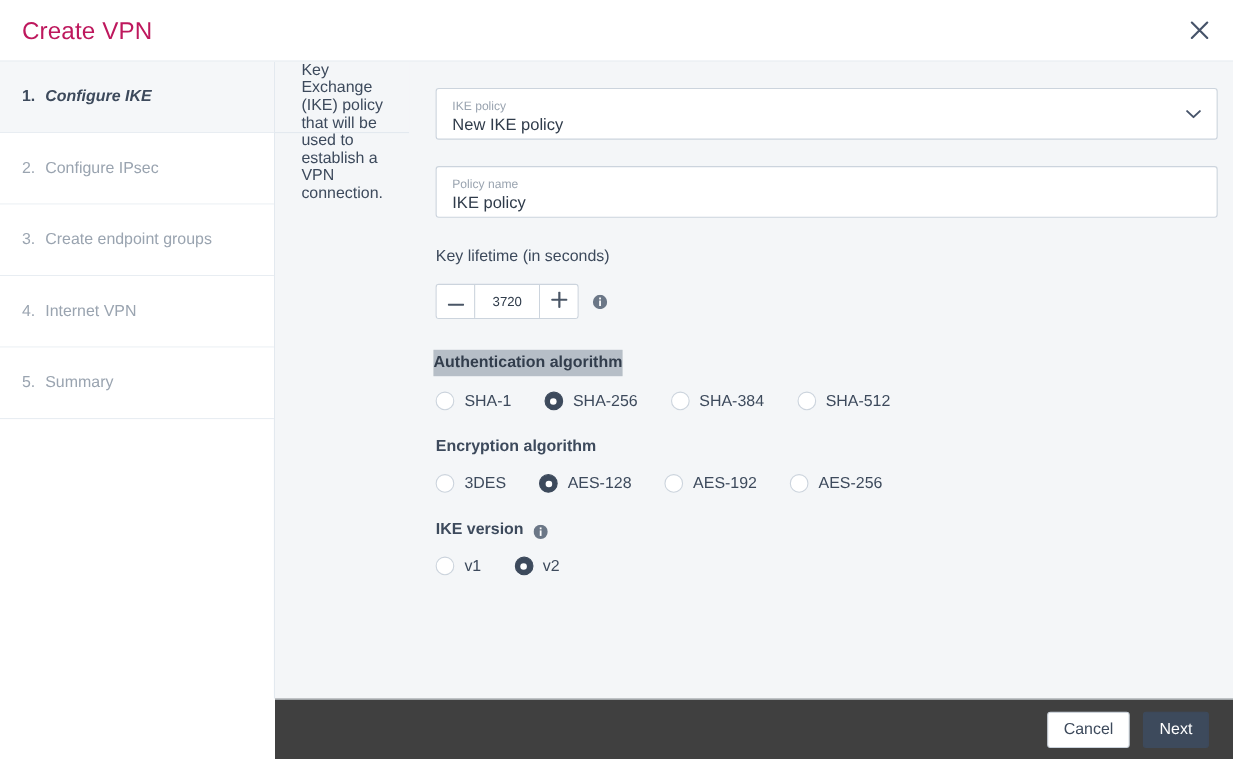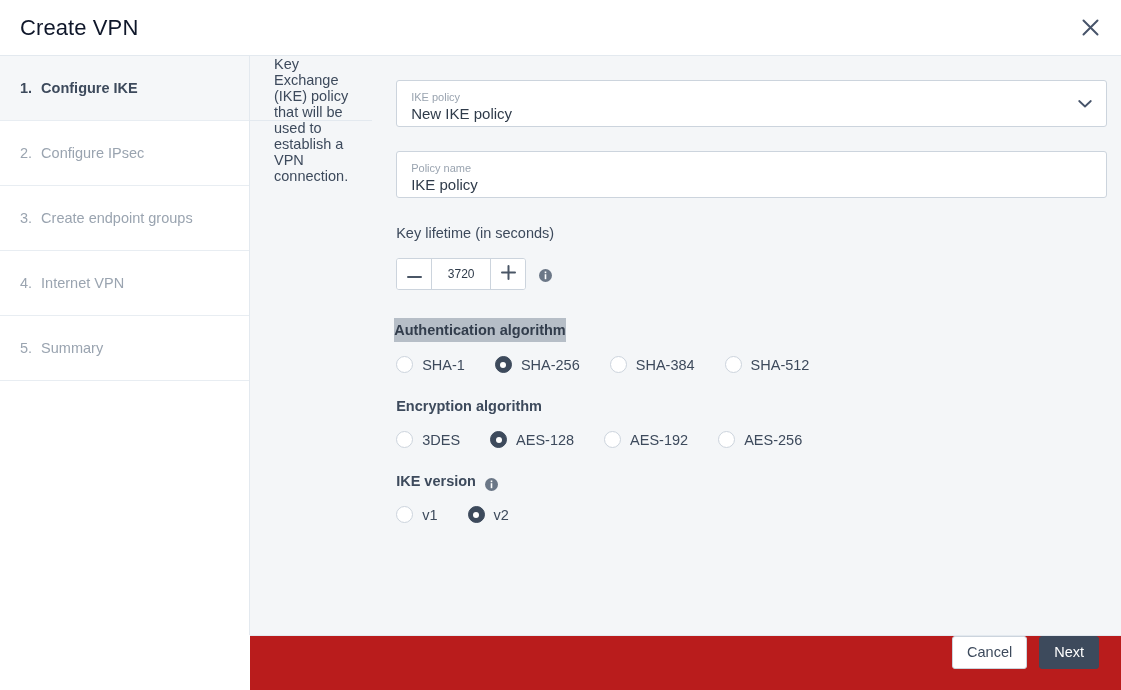--- a/index.html
+++ b/index.html
@@ -30,21 +30,21 @@
     background: #ffffff;
     border-bottom: 1px solid #e3e9ef;
     display: flex;
     align-items: center;
     padding: 0 18px 0 20px;
     position: relative;
   }
   .modal-title {
     font-size: 22px;
     font-weight: 400;
-    color: #0f172a;
+    color: #be185d;
     letter-spacing: .1px;
     line-height: 1;
   }
   .close-btn {
     position: absolute;
     right: 14px;
     top: 50%;
     transform: translateY(-50%);
     width: 34px;
     height: 34px;
@@ -90,21 +90,21 @@
   .wizard-step .step-num {
     margin-right: 9px;
     font-weight: 400;
   }
   .wizard-step .step-label { font-weight: 400; }
   .wizard-step.active {
     background: #f5f7f9;
     color: #3d4a5c;
   }
   .wizard-step.active .step-num { font-weight: 700; color: #3d4a5c; }
-  .wizard-step.active .step-label { font-weight: 700; color: #3d4a5c; }
+  .wizard-step.active .step-label { font-weight: 700; color: #3d4a5c; font-style: italic; }
 
   
   .content-col {
     flex: 1 1 auto;
     display: flex;
     flex-direction: row;
     min-width: 0;
     background: #f4f6f8;
   }
 
@@ -272,24 +272,24 @@
   }
   .radio-label {
     font-size: 14.5px;
     color: #3d4a5c;
   }
 
   
   .modal-footer {
     flex: 0 0 55px;
     height: 55px;
-    background: #b91c1c;
+    background: #404040;
     border-top: 1px solid #e3e9ef;
     display: flex;
-    align-items: flex-start;
+    align-items: center;
     justify-content: flex-end;
     padding: 0 22px 0 0;
     gap: 12px;
     margin-left: 250px;
   }
   .btn {
     font-family: "Liberation Sans", sans-serif;
     font-size: 14.5px;
     height: 33px;
     padding: 0 14px;

